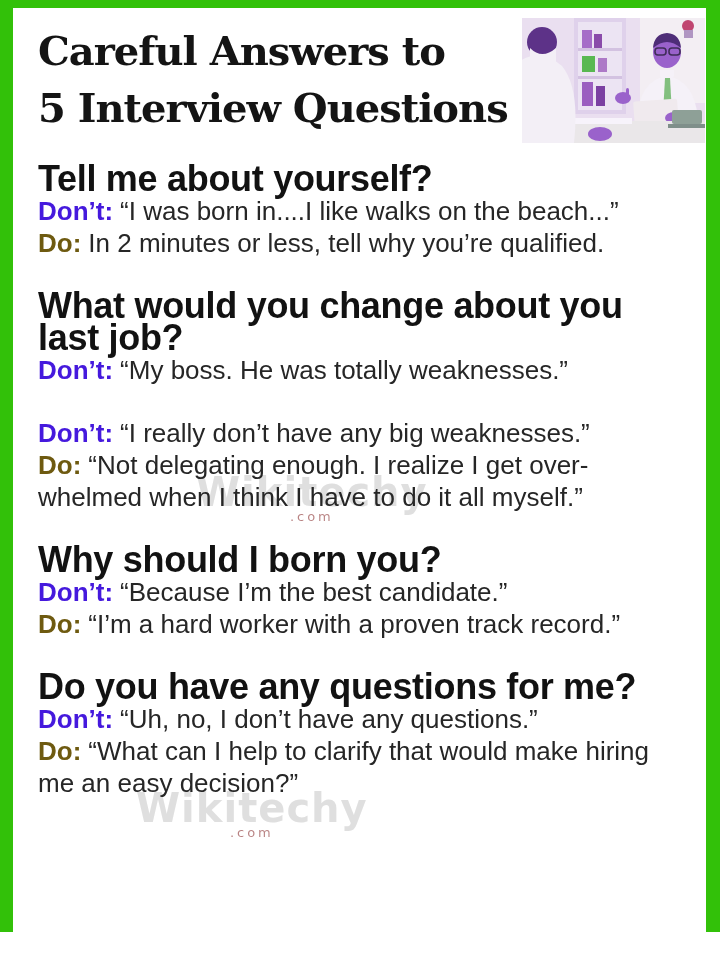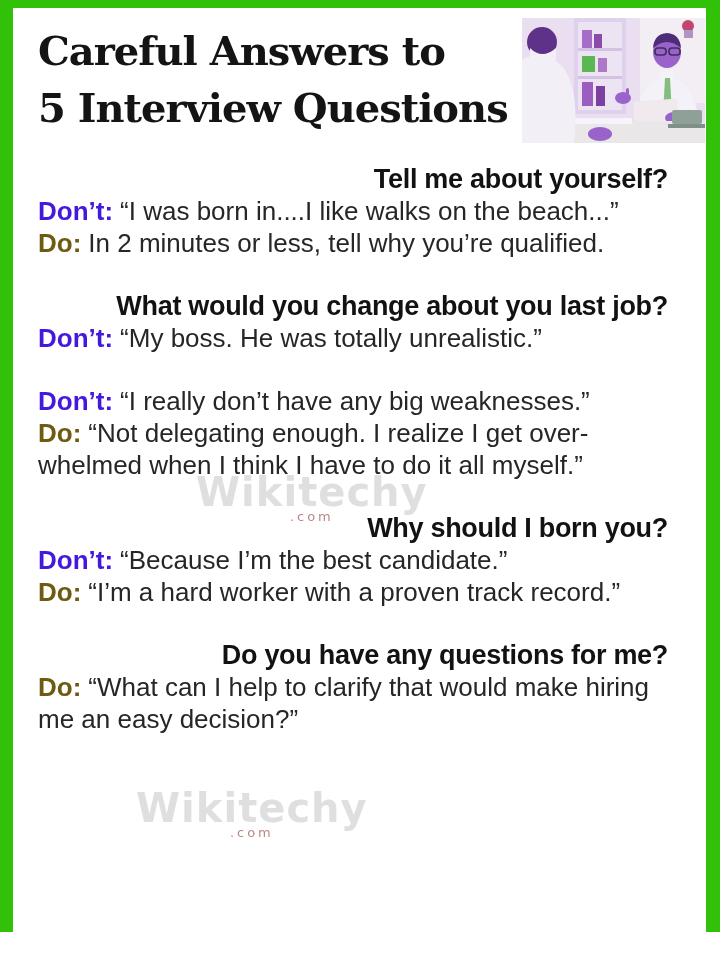--- a/index.html
+++ b/index.html
@@ -30,23 +30,22 @@
     position:absolute;left:522px;top:18px;width:183px;height:125px;
     z-index:2;
   }
   .content{
     position:absolute;left:38px;top:163px;width:630px;
     font-size:26px;line-height:32px;color:#262626;
     z-index:2;
   }
   .section{margin:0 0 31px 0;}
   .question{
-    font-weight:bold;font-size:27px;color:#121212;letter-spacing:-0.3px;
+    font-weight:bold;font-size:36px;color:#121212;letter-spacing:-0.3px;
     margin:0;
-    text-align:right;
   }
   .qa-line{margin:0;}
   .label{font-weight:bold;margin-right:7px;}
   .label-dont{color:#4519dd;}
   .label-do{color:#6e5a10;text-align:center;}
 
   .watermark{
     position:absolute;z-index:1;opacity:0.55;color:#c6c6c6;
     font-weight:bold;font-size:40px;letter-spacing:1px;
     font-family:"DejaVu Sans", sans-serif;
@@ -135,33 +134,34 @@
   <div class="content">
 
     <div class="section">
       <p class="question">Tell me about yourself?</p>
       <p class="qa-line"><span class="label label-dont">Don’t:</span><span>“I was born in....I like walks on the beach...”</span></p>
       <p class="qa-line"><span class="label label-do">Do:</span><span>In 2 minutes or less, tell why you’re qualified.</span></p>
     </div>
 
     <div class="section">
       <p class="question">What would you change about you last job?</p>
-      <p class="qa-line"><span class="label label-dont">Don’t:</span><span>“My boss. He was totally unrealistic.”</span></p>
+      <p class="qa-line"><span class="label label-dont">Don’t:</span><span>“My boss. He was totally weaknesses.”</span></p>
     </div>
 
     <div class="section">
       <p class="qa-line"><span class="label label-dont">Don’t:</span><span>“I really don’t have any big weaknesses.”</span></p>
       <p class="qa-line"><span class="label label-do">Do:</span><span>“Not delegating enough. I realize I get over-whelmed when I think I have to do it all myself.”</span></p>
     </div>
 
     <div class="section">
       <p class="question">Why should I born you?</p>
       <p class="qa-line"><span class="label label-dont">Don’t:</span><span>“Because I’m the best candidate.”</span></p>
       <p class="qa-line"><span class="label label-do">Do:</span><span>“I’m a hard worker with a proven track record.”</span></p>
     </div>
 
     <div class="section">
       <p class="question">Do you have any questions for me?</p>
+      <p class="qa-line"><span class="label label-dont">Don’t:</span><span>“Uh, no, I don’t have any questions.”</span></p>
       <p class="qa-line"><span class="label label-do">Do:</span><span>“What can I help to clarify that would make hiring me an easy decision?”</span></p>
     </div>
 
   </div>
 </div>
 
 </body></html>

